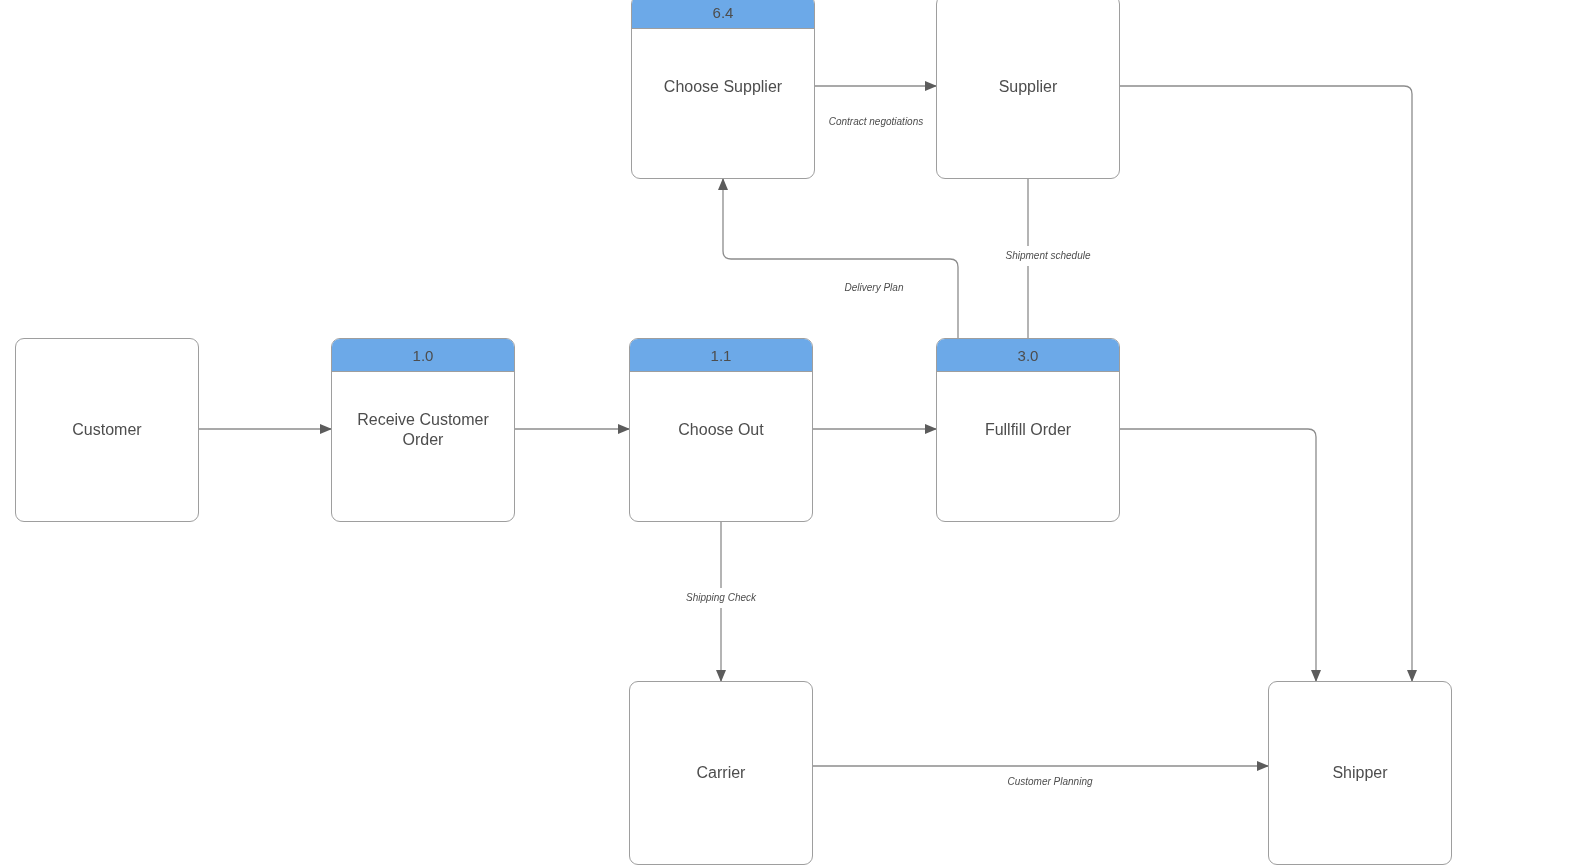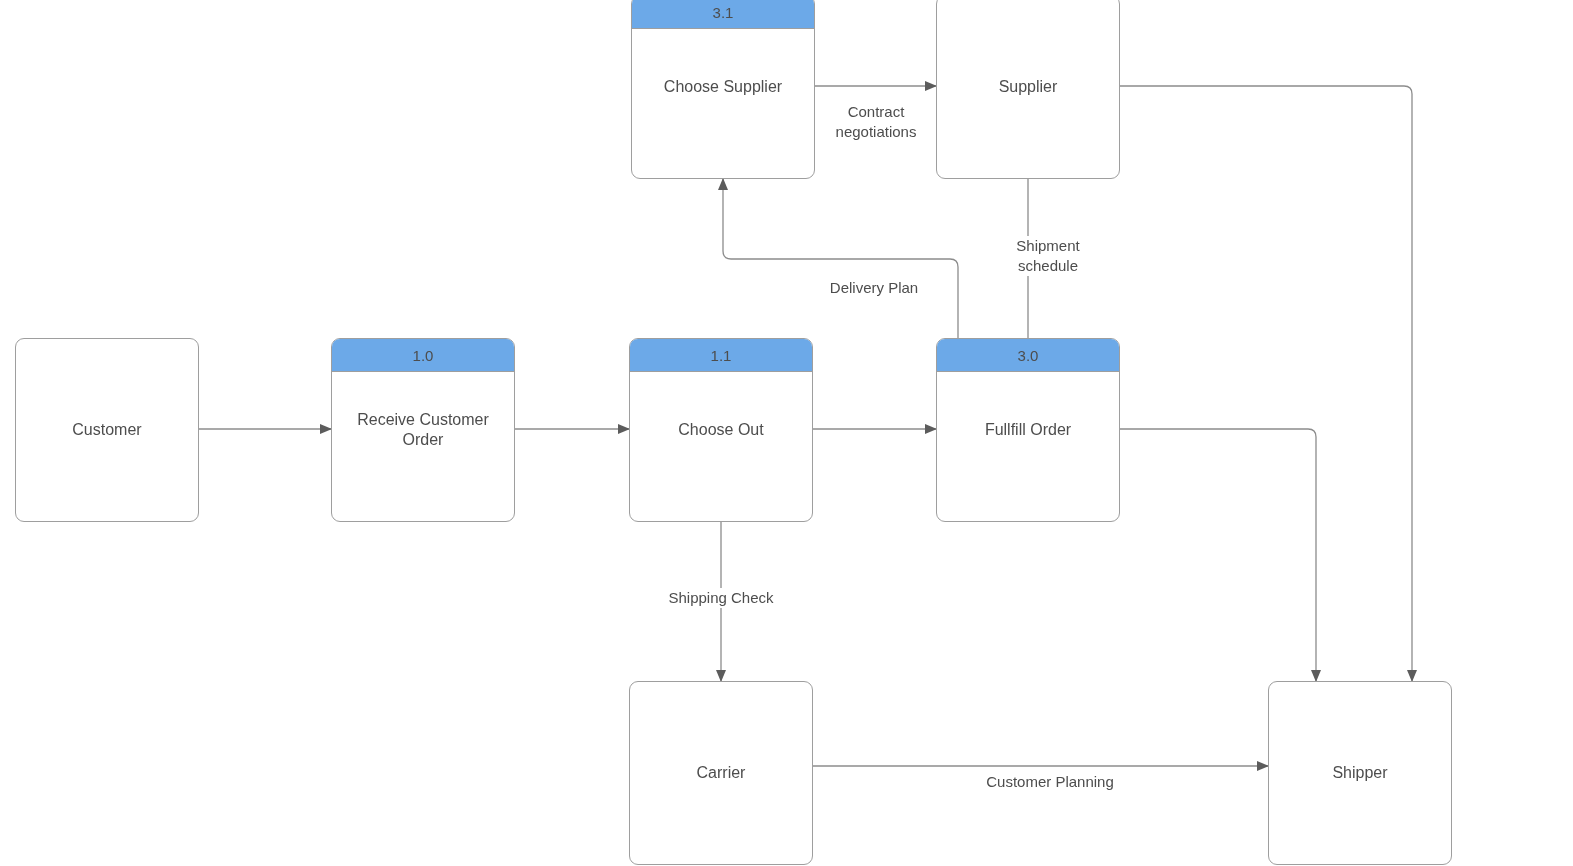--- a/index.html
+++ b/index.html
@@ -46,28 +46,29 @@
     border-bottom: 1px solid #9E9E9E;
     border-radius: 8px 8px 0 0;
     display: flex;
     align-items: center;
     justify-content: center;
     font-size: 15px;
   }
   .flow-label {
     position: absolute;
     transform: translate(-50%, -50%);
-    font-size: 15px;
+    font-size: 10px;
     line-height: 20px;
     color: #4D4D4D;
     background: #ffffff;
     text-align: center;
     white-space: nowrap;
     padding: 0 3px;
     z-index: 3;
+    font-style: italic;
   }
   .flow-label.wrap {
     white-space: normal;
     padding: 0;
   }
   .w112 { width: 112px; }
   .w92  { width: 92px; }
 </style>
 </head>
 <body>
@@ -115,21 +116,21 @@
   <div class="node" style="left:936px; top:338px;">
     <div class="node-label">Fullfill Order</div>
     <div class="node-header">
       <span>3.0</span>
     </div>
   </div>
 
   <div class="node" style="left:631px; top:-5px;">
     <div class="node-label">Choose Supplier</div>
     <div class="node-header">
-      <span>3.1</span>
+      <span>6.4</span>
     </div>
   </div>
 
   <div class="node" style="left:936px; top:-5px;">
     <div class="node-label">Supplier</div>
   </div>
 
   <div class="node" style="left:629px; top:681px;">
     <div class="node-label">Carrier</div>
   </div>

